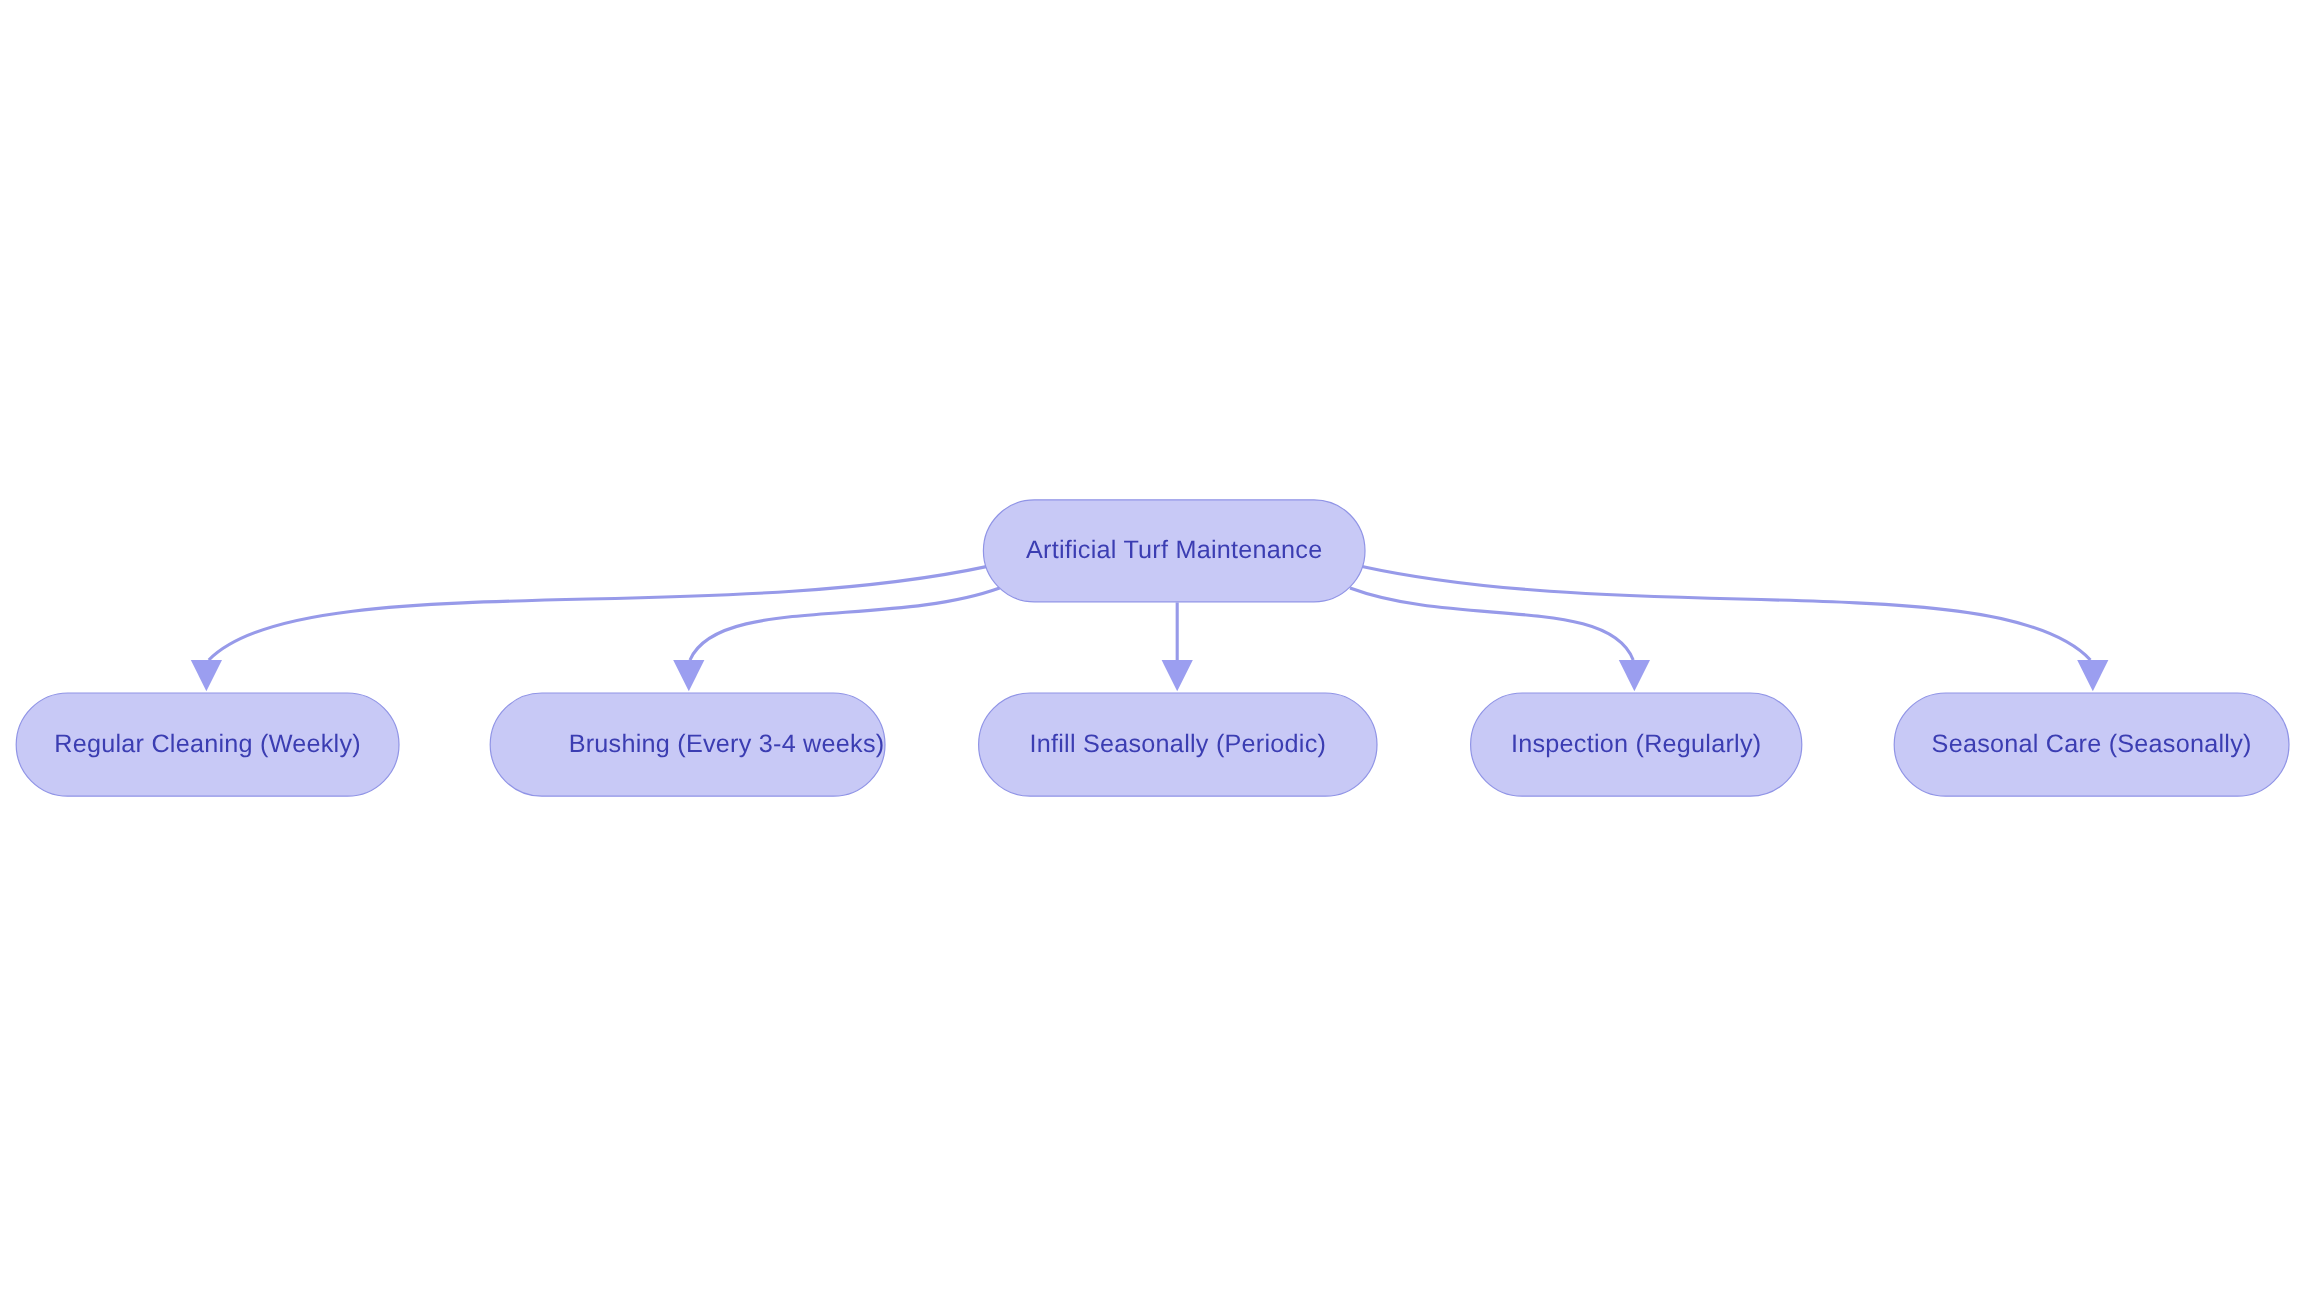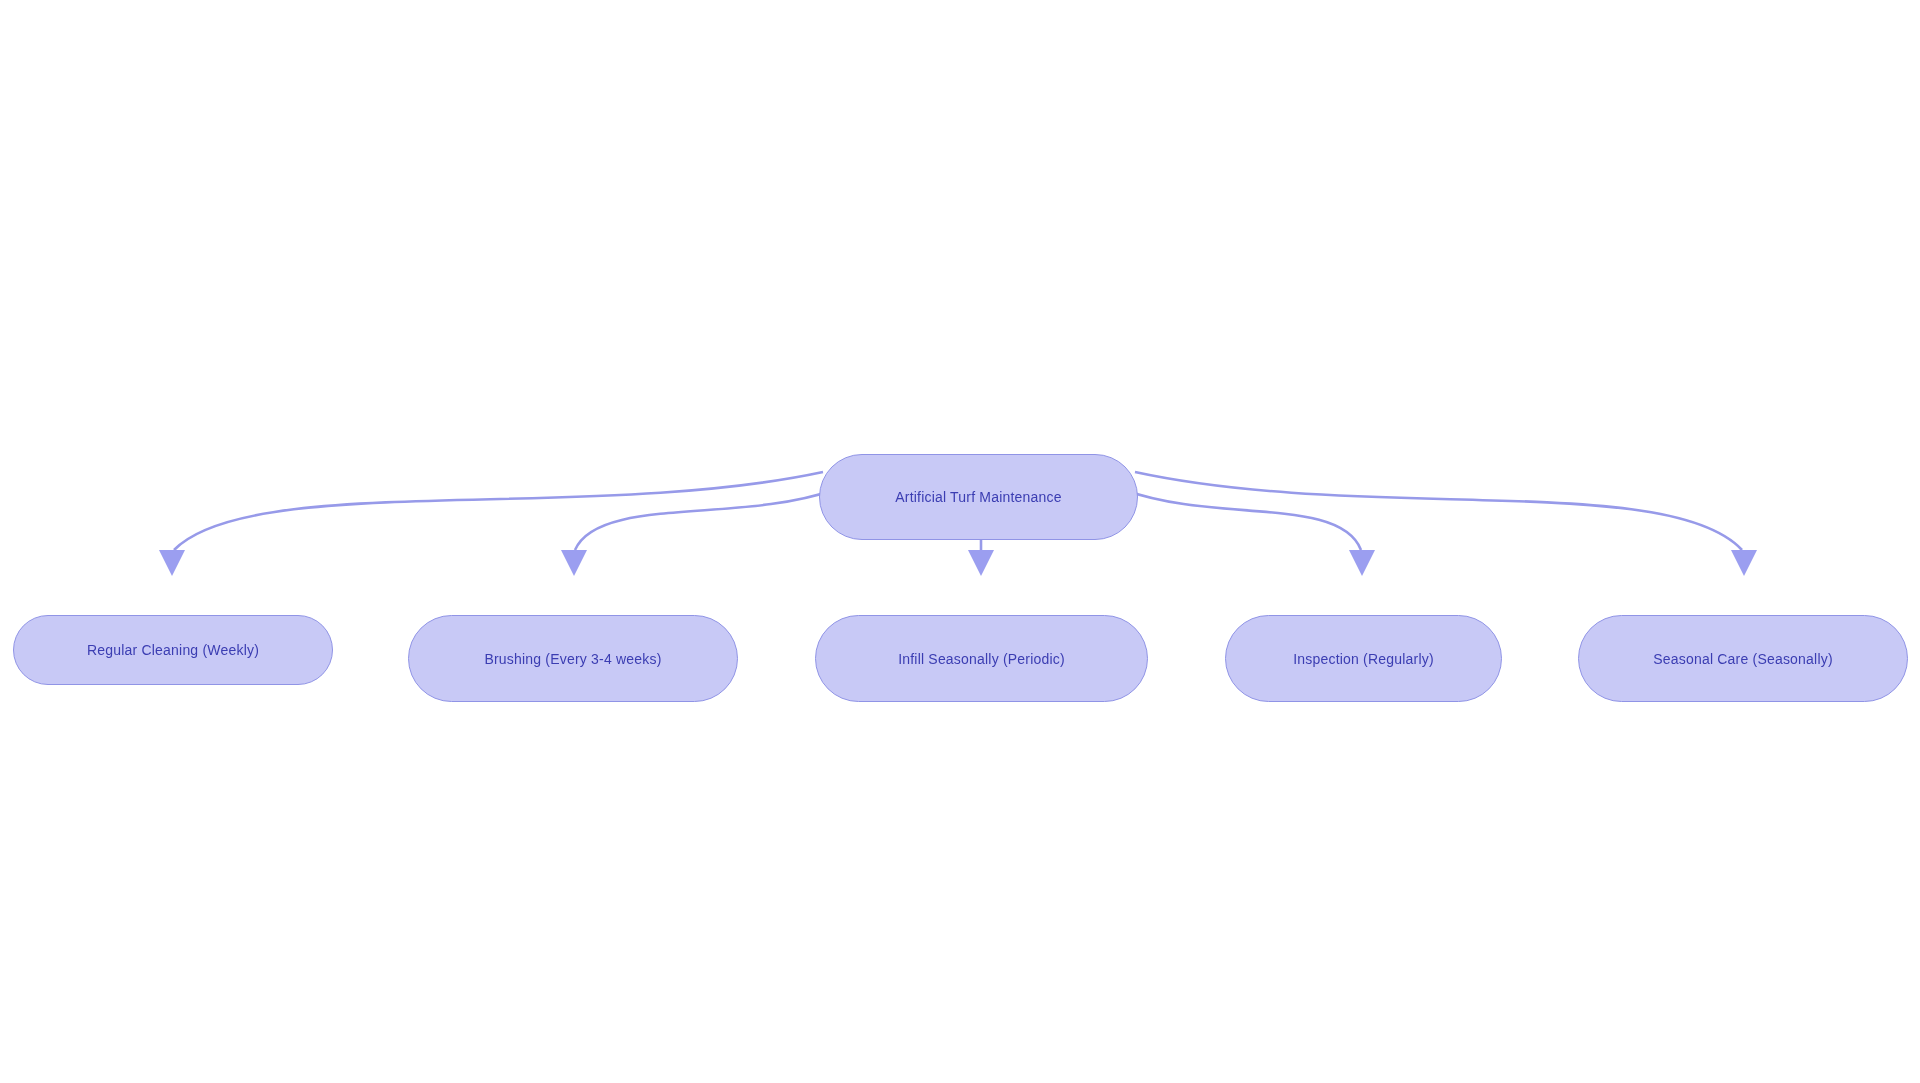--- a/index.html
+++ b/index.html
@@ -40,28 +40,27 @@
   }
   .node {
     position: absolute;
     display: flex;
     align-items: center;
     justify-content: center;
     background: var(--node-fill);
     border: 1.6px solid var(--node-border);
     border-radius: 44px;
     color: var(--text-color);
-    font-size: 14px;
+    font-size: 21px;
     letter-spacing: 0.2px;
     white-space: nowrap;
-    margin-top: 38px;
   }
   .node-root { left: 819px; top: 416px; width: 319px; height: 86px; }
-  .node-c0   { left: 13px;   top: 577px; width: 320px; height: 70px; text-align: center; }
-  .node-c1   { left: 408px;  top: 577px; width: 330px; height: 87px; }
+  .node-c0   { left: 13px;   top: 577px; width: 320px; height: 87px; text-align: center; }
+  .node-c1   { left: 408px;  top: 577px; width: 330px; height: 87px; justify-content: flex-end; }
   .node-c2   { left: 815px;  top: 577px; width: 333px; height: 87px; }
   .node-c3   { left: 1225px; top: 577px; width: 277px; height: 87px; }
   .node-c4   { left: 1578px; top: 577px; width: 330px; height: 87px; }
 </style>
 </head>
 <body>
 
 <div class="stage">
 
   <svg class="edges" viewBox="0 0 1920 1083" xmlns="http://www.w3.org/2000/svg">

